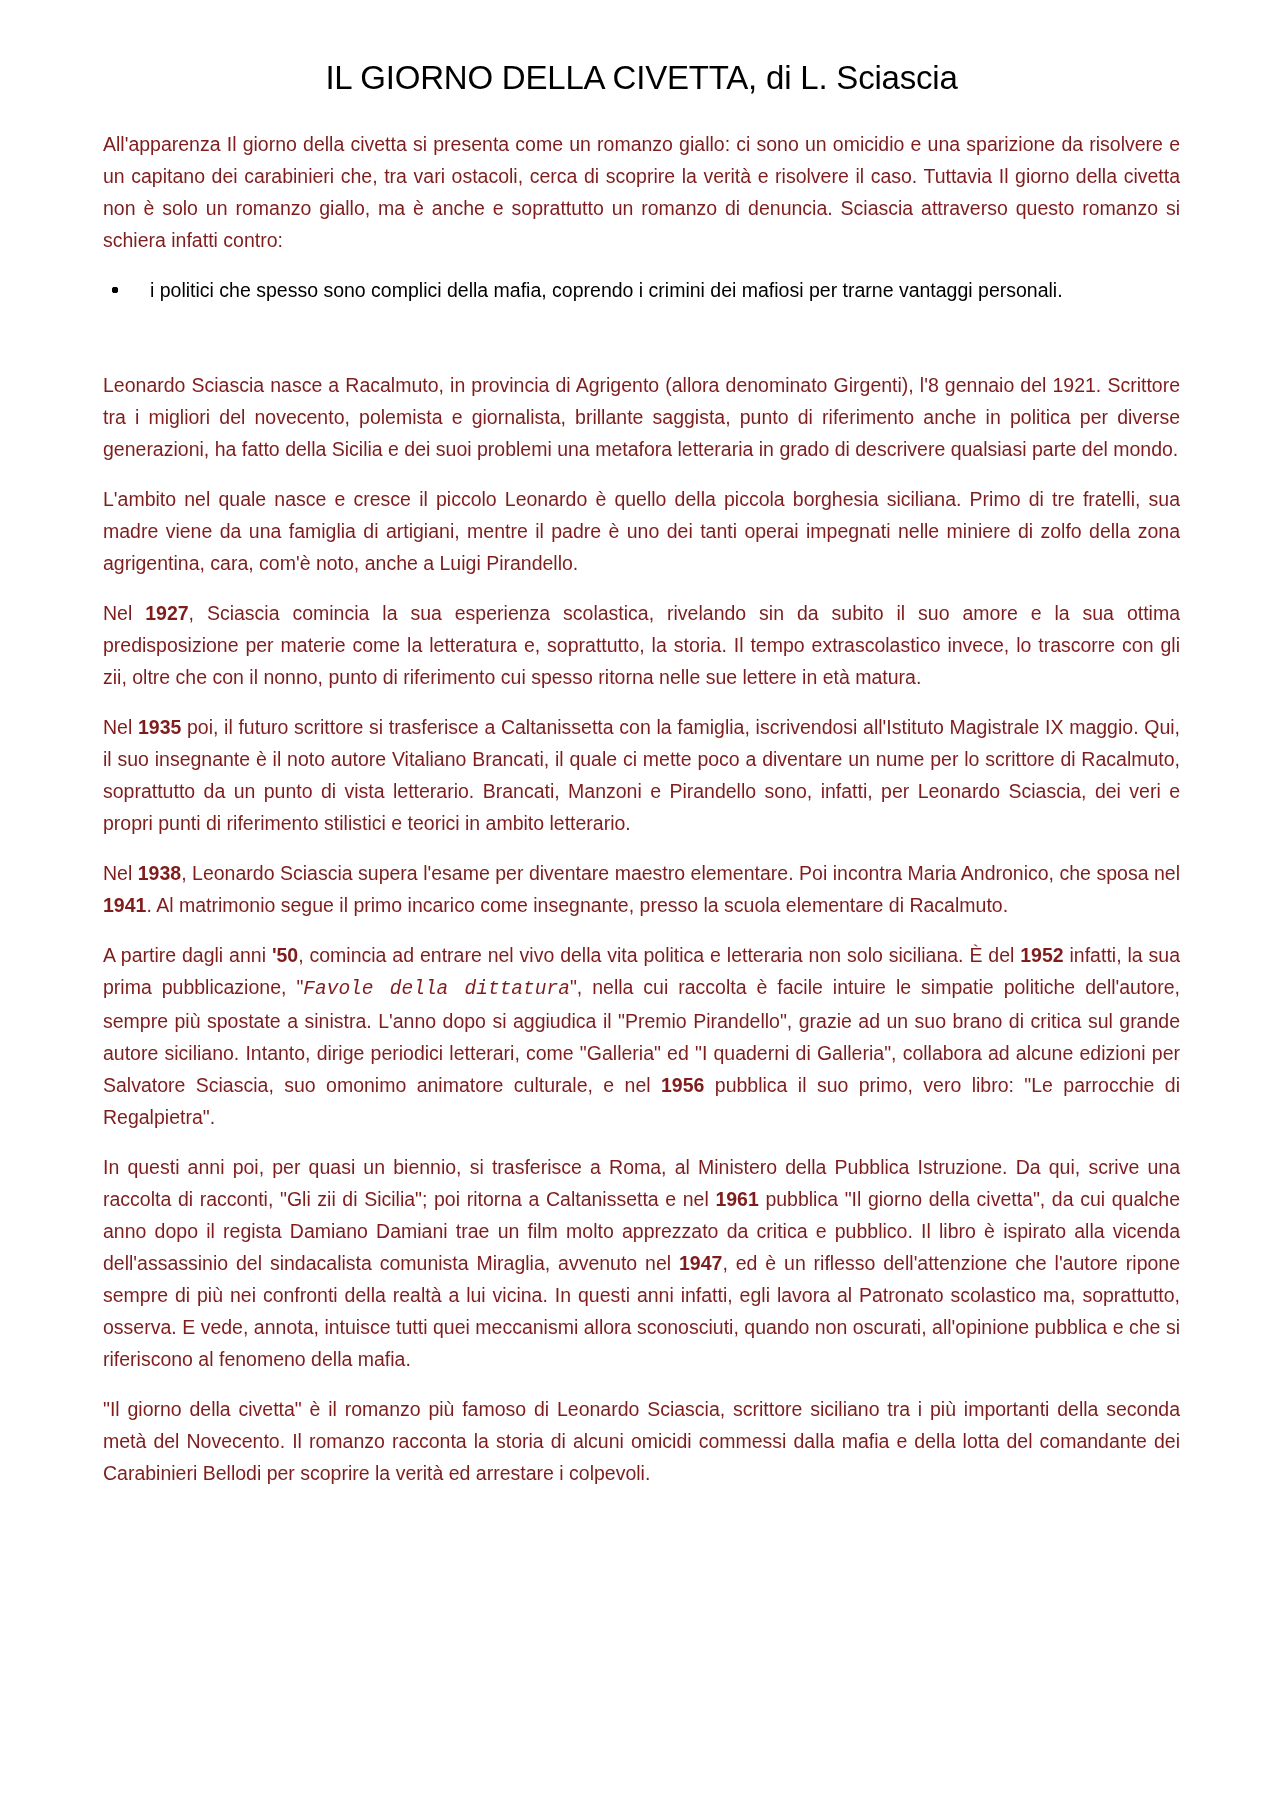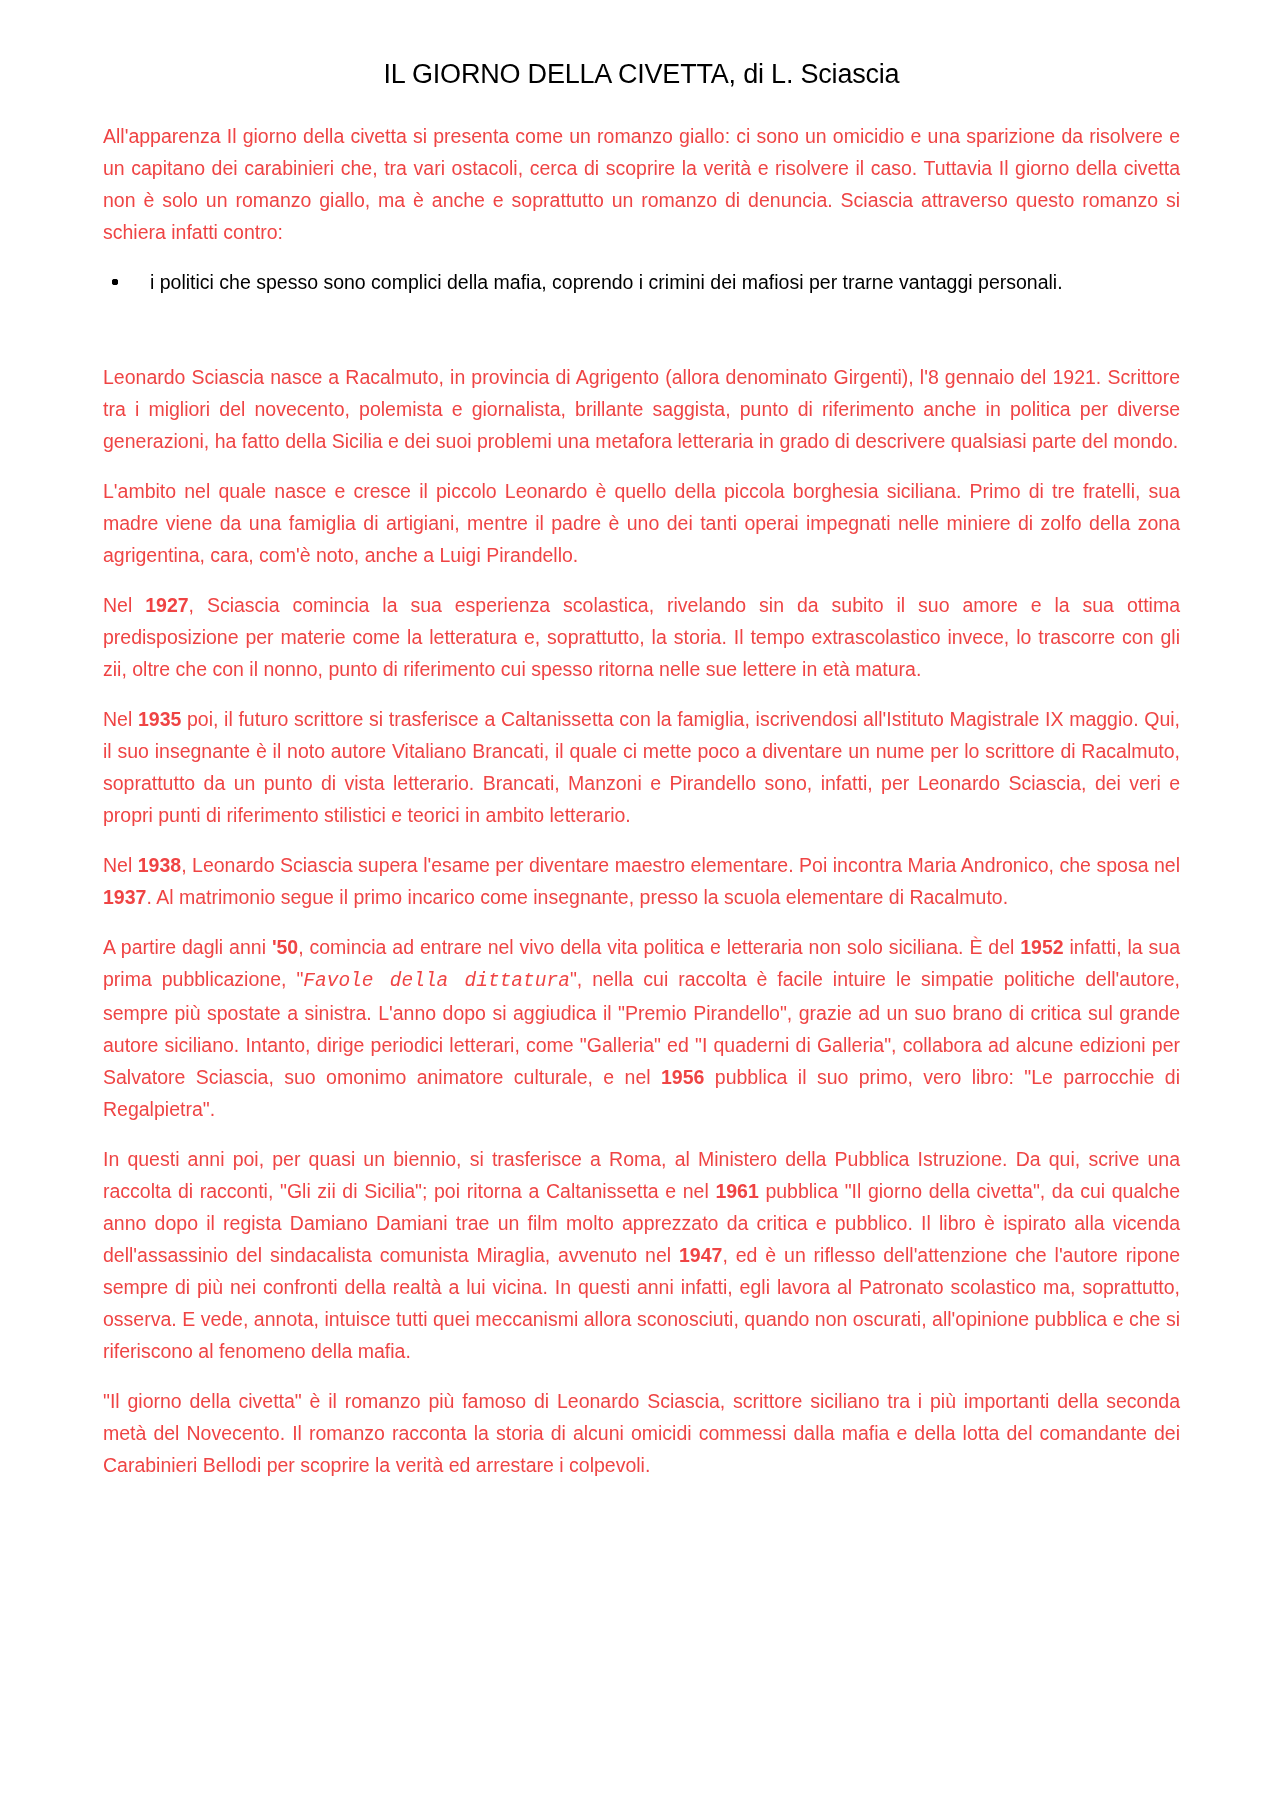--- a/index.html
+++ b/index.html
@@ -16,35 +16,35 @@
     -webkit-font-smoothing: antialiased;
   }
   .page {
     width: 1280px;
     min-height: 1811px;
     box-sizing: border-box;
     padding: 44px 100px 40px 103px;
     background: #ffffff;
   }
   .doc-title {
-    font-size: 27px;
+    font-size: 33px;
     font-weight: 400;
     text-align: center;
     letter-spacing: -0.2px;
     margin: 14px 0 30px 0;
     line-height: 1.2;
     color: #000;
   }
   .para {
     font-size: 19.5px;
     line-height: 32px;
     text-align: justify;
     text-justify: inter-word;
     margin: 0 0 18px 0;
-    color: #ef4444;
+    color: #7f1d1d;
     hyphens: none;
   }
   .para b, .para strong { font-weight: 700; }
   .para i, .para em { font-style: italic; font-family: Liberation Mono, monospace; }
 
   ul.bullets {
     list-style: none;
     margin: 14px 0 0 0;
     padding: 0;
   }
@@ -94,19 +94,19 @@
     </li>
   </ul>
 
   <div class="gap-block"></div>
 
   <div class="section-body" id="biography-section">
       <p class="para"><span>Leonardo Sciascia nasce a Racalmuto, in provincia di Agrigento (allora denominato Girgenti), l'8 gennaio del 1921. Scrittore tra i migliori del novecento, polemista e giornalista, brillante saggista, punto di riferimento anche in politica per diverse generazioni, ha fatto della Sicilia e dei suoi problemi una metafora letteraria in grado di descrivere qualsiasi parte del mondo.</span></p>
       <p class="para"><span>L'ambito nel quale nasce e cresce il piccolo Leonardo è quello della piccola borghesia siciliana. Primo di tre fratelli, sua madre viene da una famiglia di artigiani, mentre il padre è uno dei tanti operai impegnati nelle miniere di zolfo della zona agrigentina, cara, com'è noto, anche a Luigi Pirandello.</span></p>
       <p class="para"><span>Nel </span><strong>1927</strong><span>, Sciascia comincia la sua esperienza scolastica, rivelando sin da subito il suo amore e la sua ottima predisposizione per materie come la letteratura e, soprattutto, la storia. Il tempo extrascolastico invece, lo trascorre con gli zii, oltre che con il nonno, punto di riferimento cui spesso ritorna nelle sue lettere in età matura.</span></p>
       <p class="para"><span>Nel </span><strong>1935</strong><span> poi, il futuro scrittore si trasferisce a Caltanissetta con la famiglia, iscrivendosi all'Istituto Magistrale IX maggio. Qui, il suo insegnante è il noto autore Vitaliano Brancati, il quale ci mette poco a diventare un nume per lo scrittore di Racalmuto, soprattutto da un punto di vista letterario. Brancati, Manzoni e Pirandello sono, infatti, per Leonardo Sciascia, dei veri e propri punti di riferimento stilistici e teorici in ambito letterario.</span></p>
-      <p class="para"><span>Nel </span><strong>1938</strong><span>, Leonardo Sciascia supera l'esame per diventare maestro elementare. Poi incontra Maria Andronico, che sposa nel </span><strong>1937</strong><span>. Al matrimonio segue il primo incarico come insegnante, presso la scuola elementare di Racalmuto.</span></p>
+      <p class="para"><span>Nel </span><strong>1938</strong><span>, Leonardo Sciascia supera l'esame per diventare maestro elementare. Poi incontra Maria Andronico, che sposa nel </span><strong>1941</strong><span>. Al matrimonio segue il primo incarico come insegnante, presso la scuola elementare di Racalmuto.</span></p>
       <p class="para"><span>A partire dagli anni </span><strong>'50</strong><span>, comincia ad entrare nel vivo della vita politica e letteraria non solo siciliana. È del </span><strong>1952</strong><span> infatti, la sua prima pubblicazione, "</span><em>Favole della dittatura</em><span>", nella cui raccolta è facile intuire le simpatie politiche dell'autore, sempre più spostate a sinistra. L'anno dopo si aggiudica il "Premio Pirandello", grazie ad un suo brano di critica sul grande autore siciliano. Intanto, dirige periodici letterari, come "Galleria" ed "I quaderni di Galleria", collabora ad alcune edizioni per Salvatore Sciascia, suo omonimo animatore culturale, e nel </span><strong>1956</strong><span> pubblica il suo primo, vero libro: "Le parrocchie di Regalpietra".</span></p>
       <p class="para"><span>In questi anni poi, per quasi un biennio, si trasferisce a Roma, al Ministero della Pubblica Istruzione. Da qui, scrive una raccolta di racconti, "Gli zii di Sicilia"; poi ritorna a Caltanissetta e nel </span><strong>1961</strong><span> pubblica "Il giorno della civetta", da cui qualche anno dopo il regista Damiano Damiani trae un film molto apprezzato da critica e pubblico. Il libro è ispirato alla vicenda dell'assassinio del sindacalista comunista Miraglia, avvenuto nel </span><strong>1947</strong><span>, ed è un riflesso dell'attenzione che l'autore ripone sempre di più nei confronti della realtà a lui vicina. In questi anni infatti, egli lavora al Patronato scolastico ma, soprattutto, osserva. E vede, annota, intuisce tutti quei meccanismi allora sconosciuti, quando non oscurati, all'opinione pubblica e che si riferiscono al fenomeno della mafia.</span></p>
       <p class="para"><span>"Il giorno della civetta" è il romanzo più famoso di Leonardo Sciascia, scrittore siciliano tra i più importanti della seconda metà del Novecento. Il romanzo racconta la storia di alcuni omicidi commessi dalla mafia e della lotta del comandante dei Carabinieri Bellodi per scoprire la verità ed arrestare i colpevoli.</span></p>
     </div>
 
 </div>
 
 </body></html>

